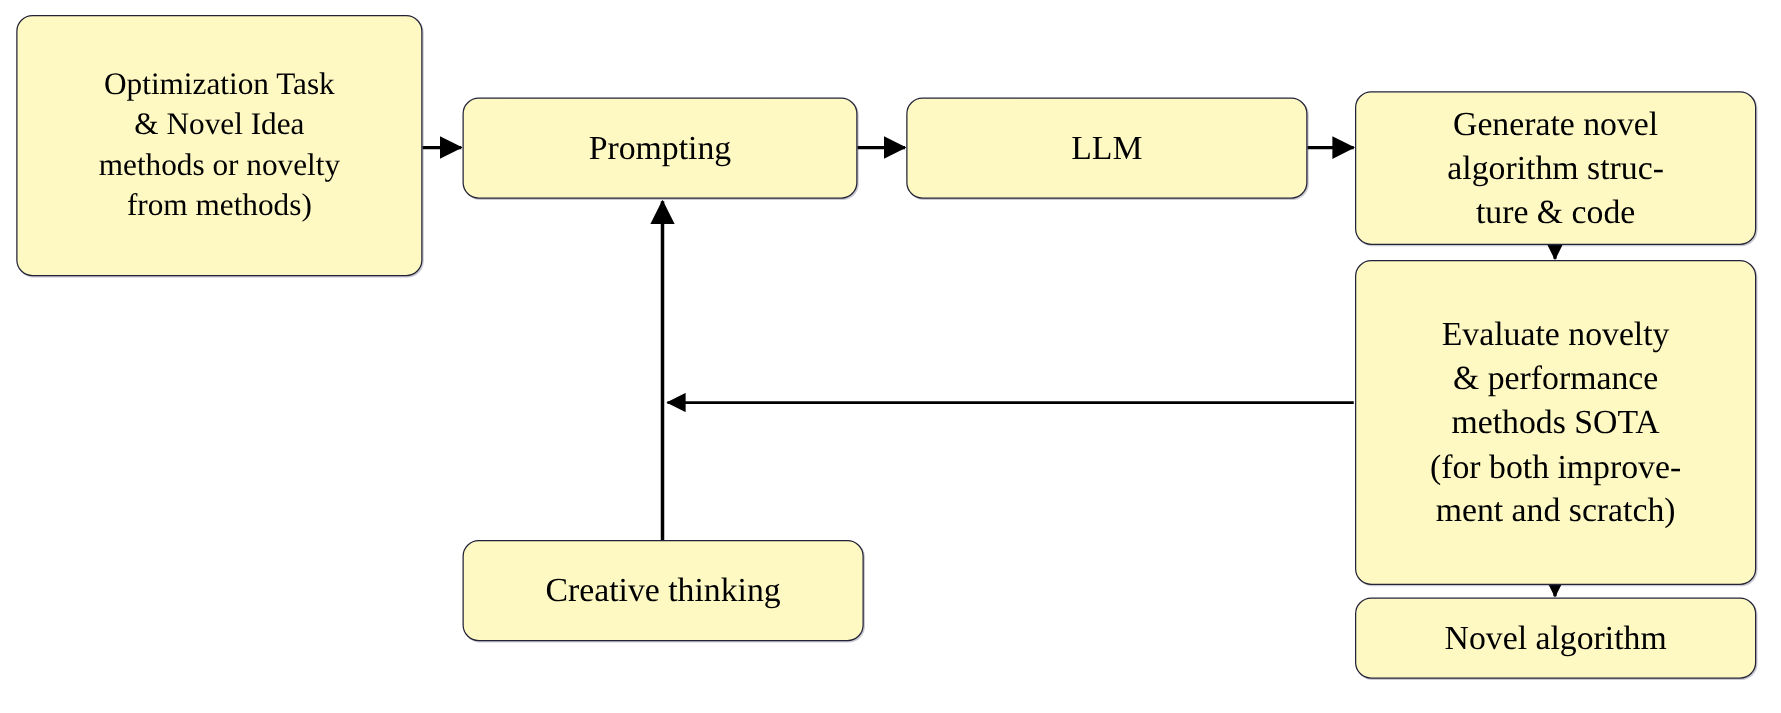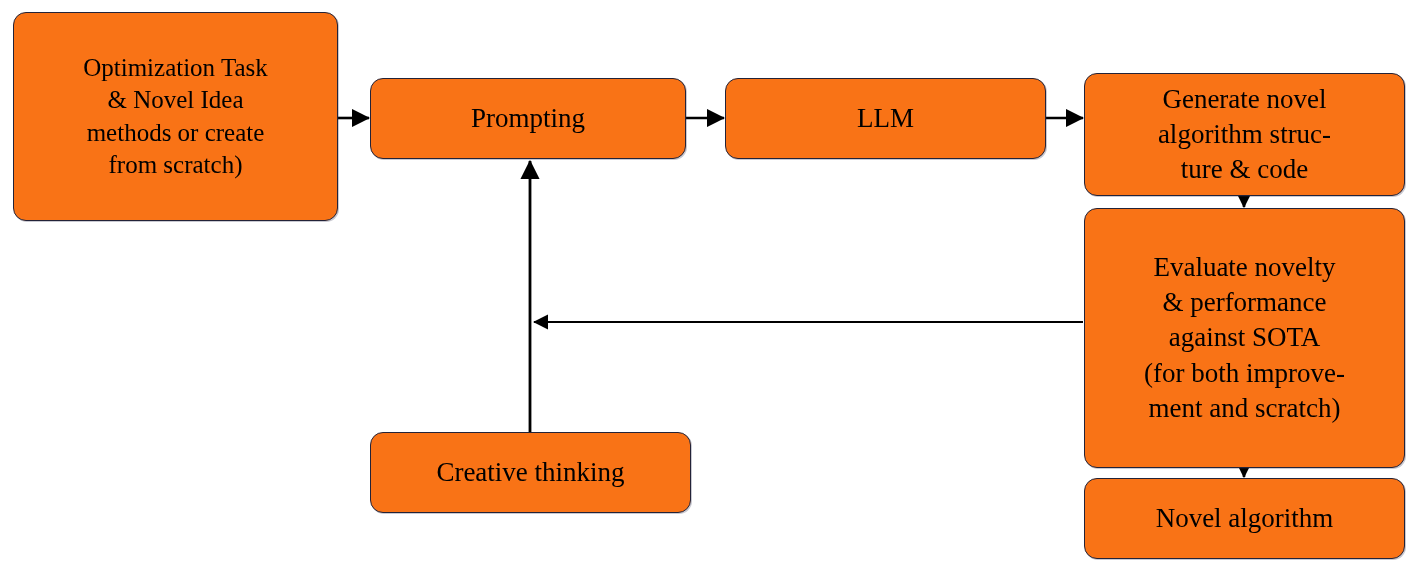--- a/index.html
+++ b/index.html
@@ -12,21 +12,21 @@
     position: relative;
     width: 1425px;
     height: 570px;
     background: #ffffff;
     font-family: "Liberation Serif", "DejaVu Serif", serif;
     overflow: hidden;
   }
   .node {
     position: absolute;
     box-sizing: border-box;
-    background: #f97316;
+    background: #fef9c3;
     border: 1.6px solid #232338;
     border-radius: 13px;
     display: flex;
     align-items: center;
     justify-content: center;
     text-align: center;
     color: #000000;
     line-height: 1.30;
     font-size: 27px;
     padding: 2px 8px;
@@ -89,22 +89,22 @@
 
     <g>
       <line x1="530" y1="432" x2="530" y2="161" stroke="#000000" stroke-width="2.8" marker-end="url(#ah)"></line>
     </g>
   </svg>
 
   <div class="node fs-small" style="left:13px; top:12px; width:325px; height:209px;">
     <span class="lines">
       <span class="ln">Optimization Task</span>
       <span class="ln">&amp; Novel Idea</span>
-      <span class="ln"><span>methods </span><b>or</b><span> create</span></span>
-      <span class="ln">from scratch)</span>
+      <span class="ln"><span>methods </span><b>or</b><span> novelty</span></span>
+      <span class="ln">from methods)</span>
     </span>
   </div>
 
   <div class="node" style="left:725px; top:78px; width:321px; height:81px;">
     <span class="ln">LLM</span>
   </div>
 
   <div class="node" style="left:370px; top:78px; width:316px; height:81px;">
     <span class="ln">Prompting</span>
   </div>
@@ -114,27 +114,27 @@
       <span class="ln">Generate novel</span>
       <span class="ln">algorithm struc-</span>
       <span class="ln">ture &amp; code</span>
     </span>
   </div>
 
   <div class="node" style="left:1084px; top:208px; width:321px; height:260px;">
     <span class="lines">
       <span class="ln">Evaluate novelty</span>
       <span class="ln">&amp; performance</span>
-      <span class="ln">against SOTA</span>
+      <span class="ln">methods SOTA</span>
       <span class="ln">(for both improve-</span>
       <span class="ln">ment and scratch)</span>
     </span>
   </div>
 
-  <div class="node" style="left:1084px; top:478px; width:321px; height:81px;">
+  <div class="node" style="left:1084px; top:478px; width:321px; height:65px;">
     <span class="ln">Novel algorithm</span>
   </div>
 
   <div class="node" style="left:370px; top:432px; width:321px; height:81px;">
     <span class="ln">Creative thinking</span>
   </div>
 
 </div>
 
 </body></html>

